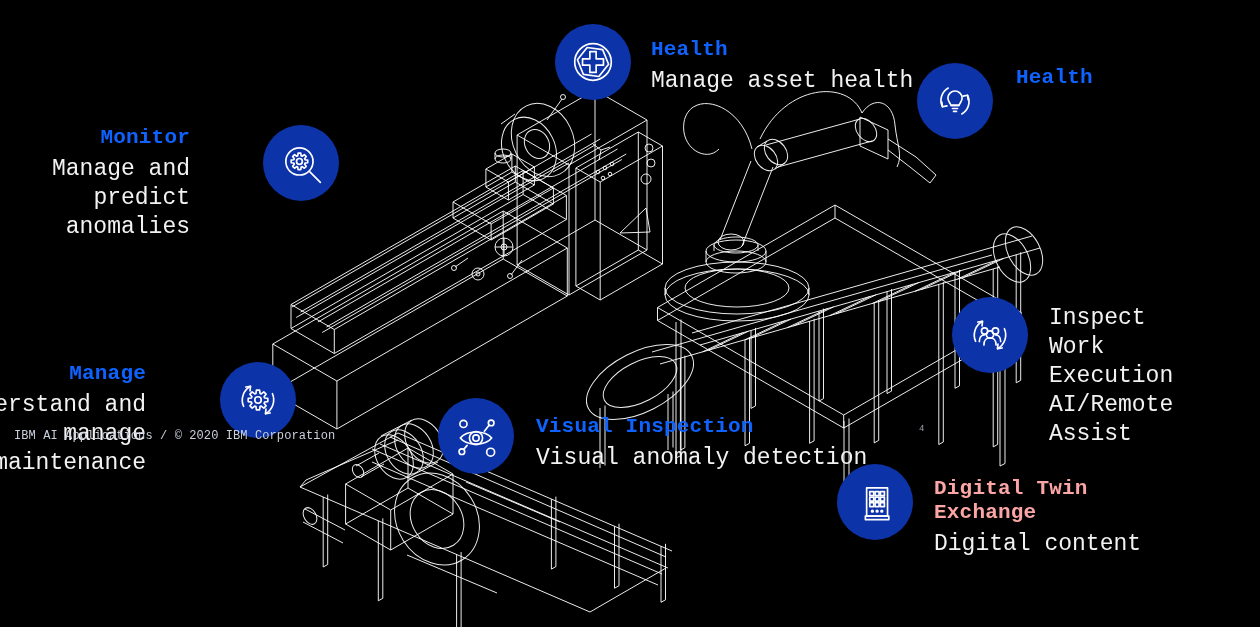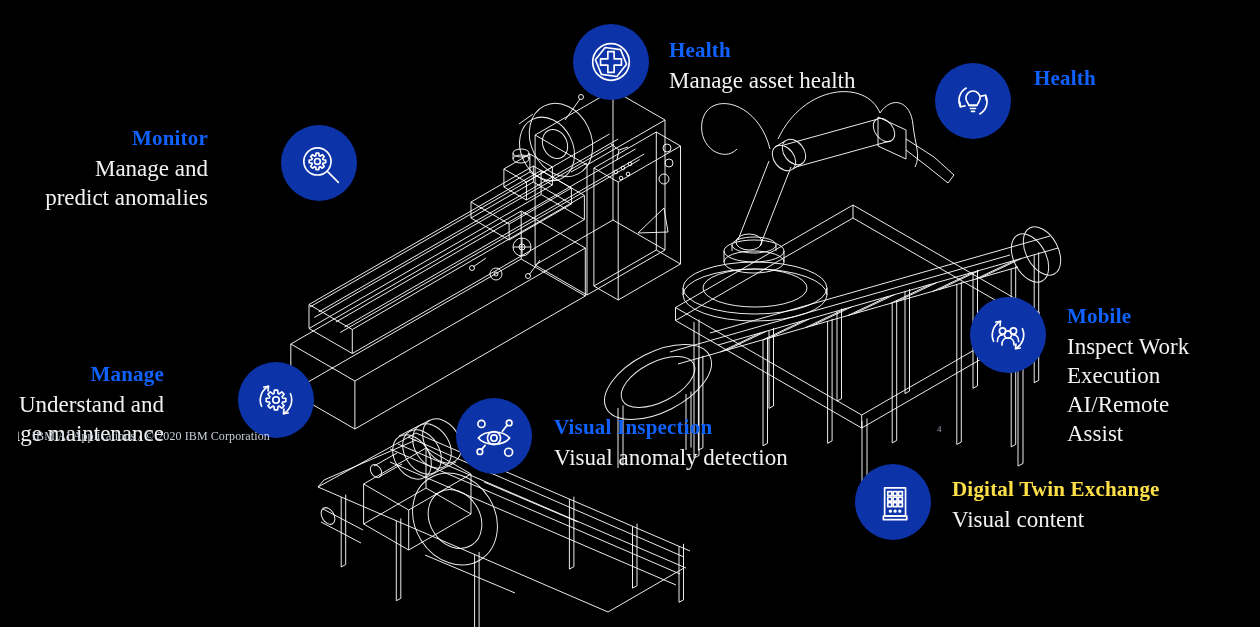--- a/index.html
+++ b/index.html
@@ -1,17 +1,17 @@
 <!DOCTYPE html>
 <html><head>
 <meta charset="utf-8">
 <style>
   html,body{margin:0;padding:0;background:#000;}
   #slide{position:relative;width:1202px;height:627px;background:#000;overflow:hidden;
-         font-family:Liberation Serif, serif;margin-left:18px;}
+         font-family:Liberation Mono, monospace;}
   #wires{position:absolute;left:0;top:0;}
   .circle{position:absolute;width:76px;height:76px;border-radius:50%;
           display:flex;align-items:center;justify-content:center;}
   .circle svg{display:block;}
   .ctext{position:absolute;}
   .ctext.right{text-align:right;}
   .ctitle{font-size:21px;font-weight:bold;line-height:1.15;margin-bottom:5px;letter-spacing:.2px;}
   .cdesc{font-size:23px;line-height:1.26;white-space:pre-line;}
   #footer{position:absolute;left:14px;top:429px;font-size:12px;letter-spacing:.1px;color:#c9cfdb;}
   #pagenum{position:absolute;left:919px;top:424px;font-size:9px;color:#9aa0ac;}
@@ -216,21 +216,20 @@
       <path d="M11.8 28.2c0-4 2.2-6.4 5-6.4M32.2 28.2c0-4-2.2-6.4-5-6.4"></path>
       <circle cx="22" cy="21.6" r="3.5"></circle>
       <path d="M16.2 31.5c0-4.6 2.6-6.9 5.8-6.9s5.8 2.3 5.8 6.9"></path>
       <path d="M8.2 28A15 15 0 0 1 14.8 8.9"></path>
       <path d="M14.8 8.9l-4.4.7M14.8 8.9l-.4 4.4"></path>
       <path d="M35.8 16A15 15 0 0 1 29.2 35.1"></path>
       <path d="M29.2 35.1l4.4-.7M29.2 35.1l.4-4.4"></path>
     </svg>
   </div>
   <div class="ctext" style="left:1049px;top:304px">
-    <div class="ctitle" style="color: rgb(15, 98, 254);">Mobile</div>
     <div class="cdesc" style="color: rgb(242, 242, 242);">Inspect Work Execution
 AI/Remote Assist</div>
   </div>
 
   <div class="circle" style="left: 837px; top: 464px; background: rgb(13, 51, 169);">
     <svg class="ic" width="46" height="46" viewBox="0 0 44 44">
       <rect x="14" y="8.5" width="20" height="27"></rect>
       <rect x="17" y="12" width="3.8" height="3.8"></rect>
         <rect x="22.1" y="12" width="3.8" height="3.8"></rect>
         <rect x="27.2" y="12" width="3.8" height="3.8"></rect>
@@ -240,19 +239,19 @@
       <rect x="17" y="22.6" width="3.8" height="3.8"></rect>
         <rect x="22.1" y="22.6" width="3.8" height="3.8"></rect>
         <rect x="27.2" y="22.6" width="3.8" height="3.8"></rect>
       <circle cx="19.5" cy="30.8" r="0.8" fill="#fff"></circle>
         <circle cx="24" cy="30.8" r="0.8" fill="#fff"></circle>
         <circle cx="28.5" cy="30.8" r="0.8" fill="#fff"></circle>
       <path d="M12.8 35.5h22.4v3.3H12.8z"></path>
     </svg>
   </div>
   <div class="ctext" style="left:934px;top:477px">
-    <div class="ctitle" style="color: #fde047;">Digital Twin Exchange</div>
-    <div class="cdesc" style="color: rgb(242, 242, 242);">Visual content</div>
+    <div class="ctitle" style="color: #fca5a5;">Digital Twin Exchange</div>
+    <div class="cdesc" style="color: rgb(242, 242, 242);">Digital content</div>
   </div>
 
   <div id="footer">IBM AI Applications / © 2020 IBM Corporation</div>
   <div id="pagenum">4</div>
 </div>
 
 </body></html>

